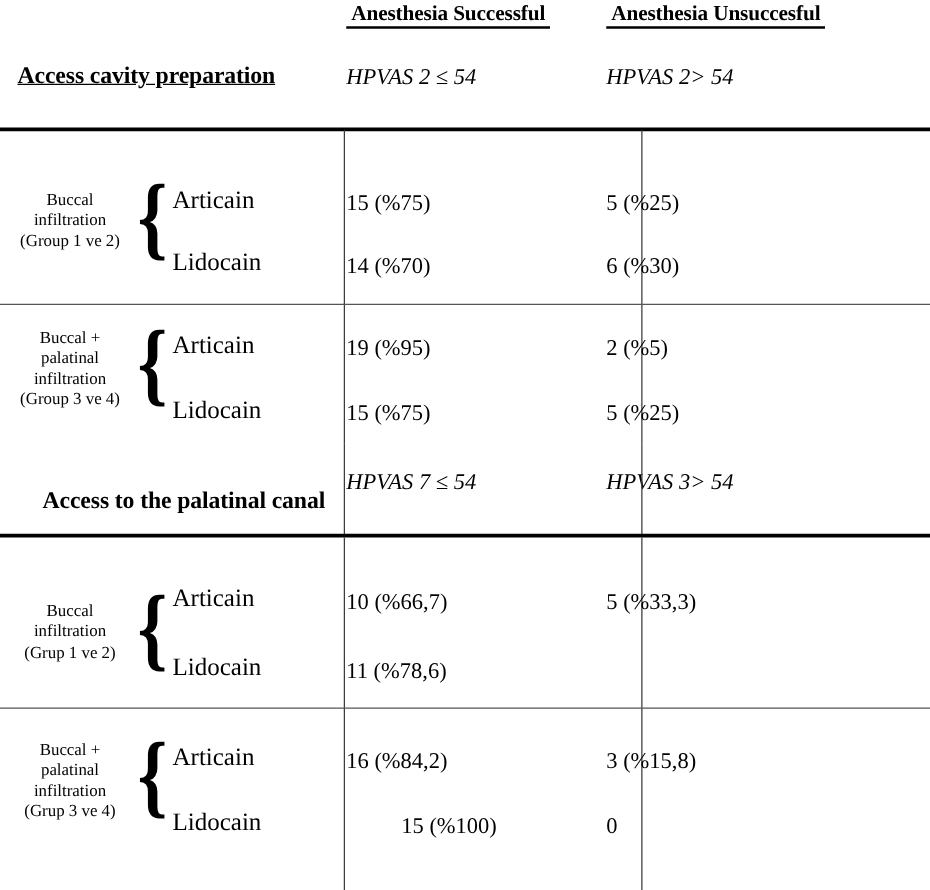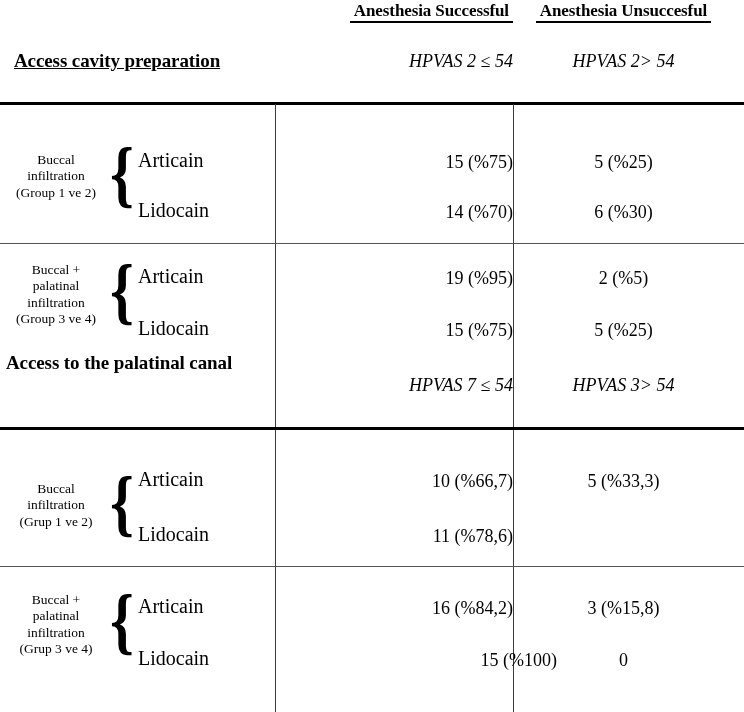--- a/index.html
+++ b/index.html
@@ -17,22 +17,22 @@
   .sheet {
     position: relative;
     width: 744px;
     height: 712px;
     box-sizing: border-box;
   }
 
   
   
   .col-left   { position: absolute; left: 0;   width: 275px; }
-  .col-mid    { position: absolute; left: 277px; width: 236px; text-align: right; }
-  .col-right  { position: absolute; left: 509px; width: 229px; text-align: center; }
+  .col-mid    { position: absolute; left: 277px; width: 236px; text-align: left; }
+  .col-right  { position: absolute; left: 485px; width: 229px; }
 
   
   .vrule {
     position: absolute;
     width: 1px;
     background: #3b3b3b;
   }
   .hrule {
     position: absolute;
     left: 0;
@@ -162,21 +162,21 @@
   </div>
 
   <div class="drug" style="top:317px;">Lidocain</div>
   <div class="col-mid" style="top:320px;">
     <span style="font-size:18px;">15 (%75)</span>
   </div>
   <div class="col-right" style="top:320px;">
     <span style="font-size:18px;">5 (%25)</span>
   </div>
 
-  <div class="col-left" style="top:352px;">
+  <div class="col-left" style="top:390px;margin-left:28px;">
     <span class="section-title" style="margin-left:6px;">Access to the palatinal canal</span>
   </div>
   <div class="col-mid" style="top:375px;">
     <span class="hpvas">HPVAS 7 ≤ 54</span>
   </div>
   <div class="col-right" style="top:375px;">
     <span class="hpvas">HPVAS 3&gt; 54</span>
   </div>
 
   <div class="vrule" style="left:275px; top:355px; height:73px;"></div>

